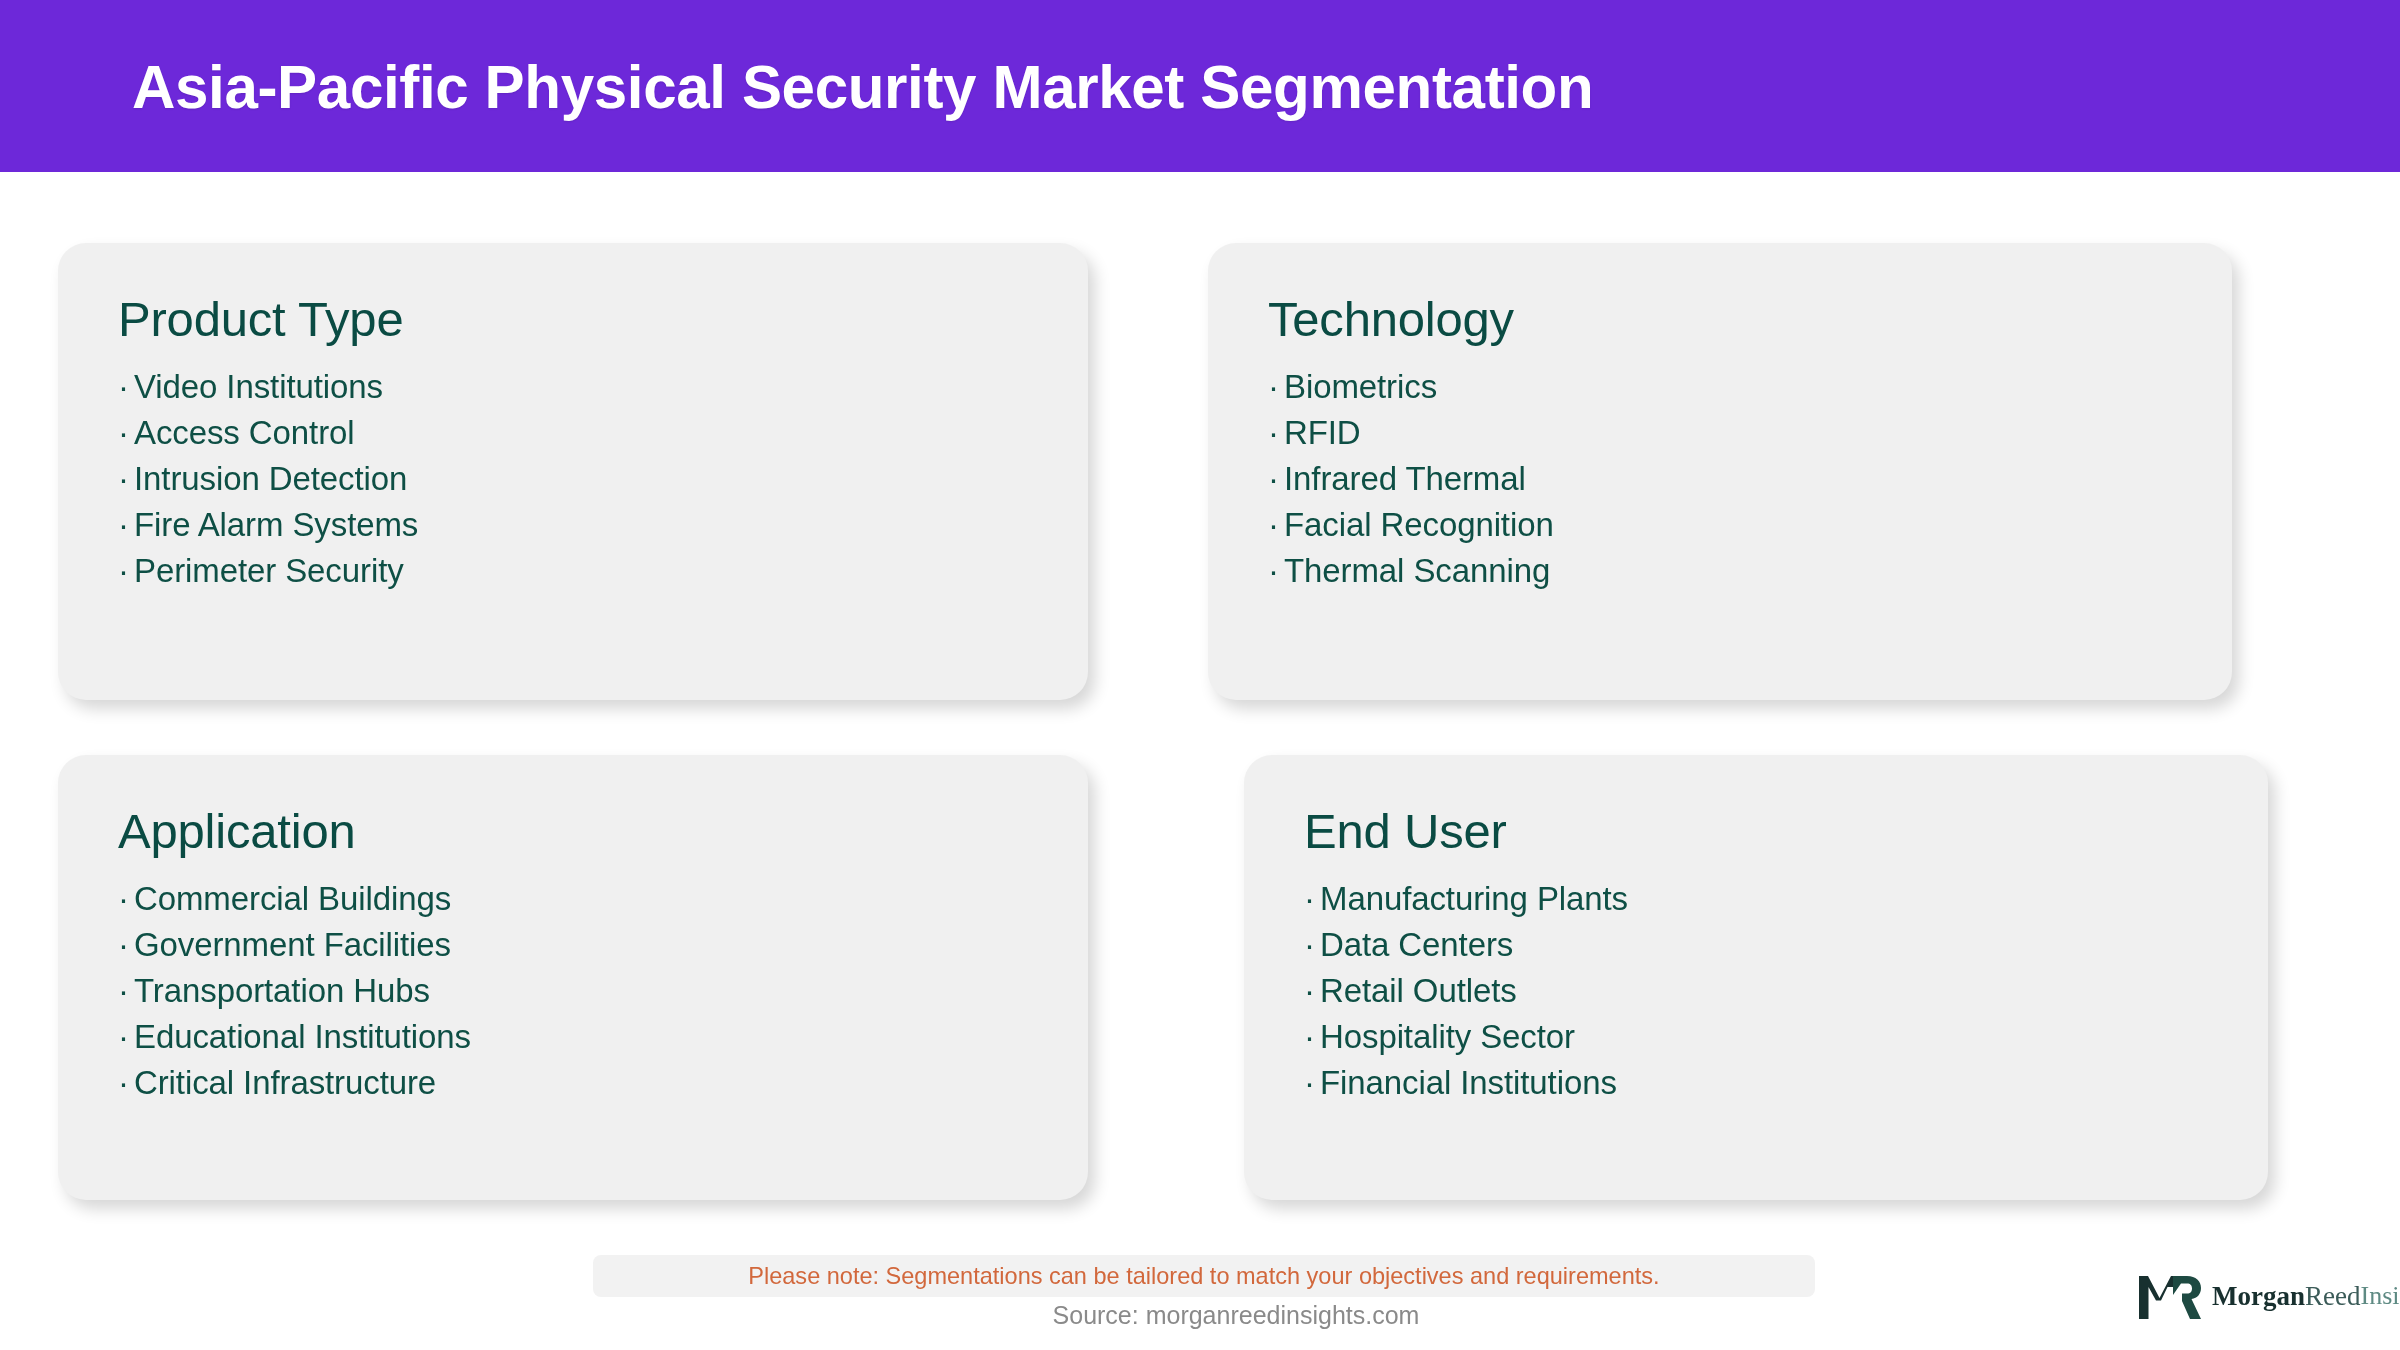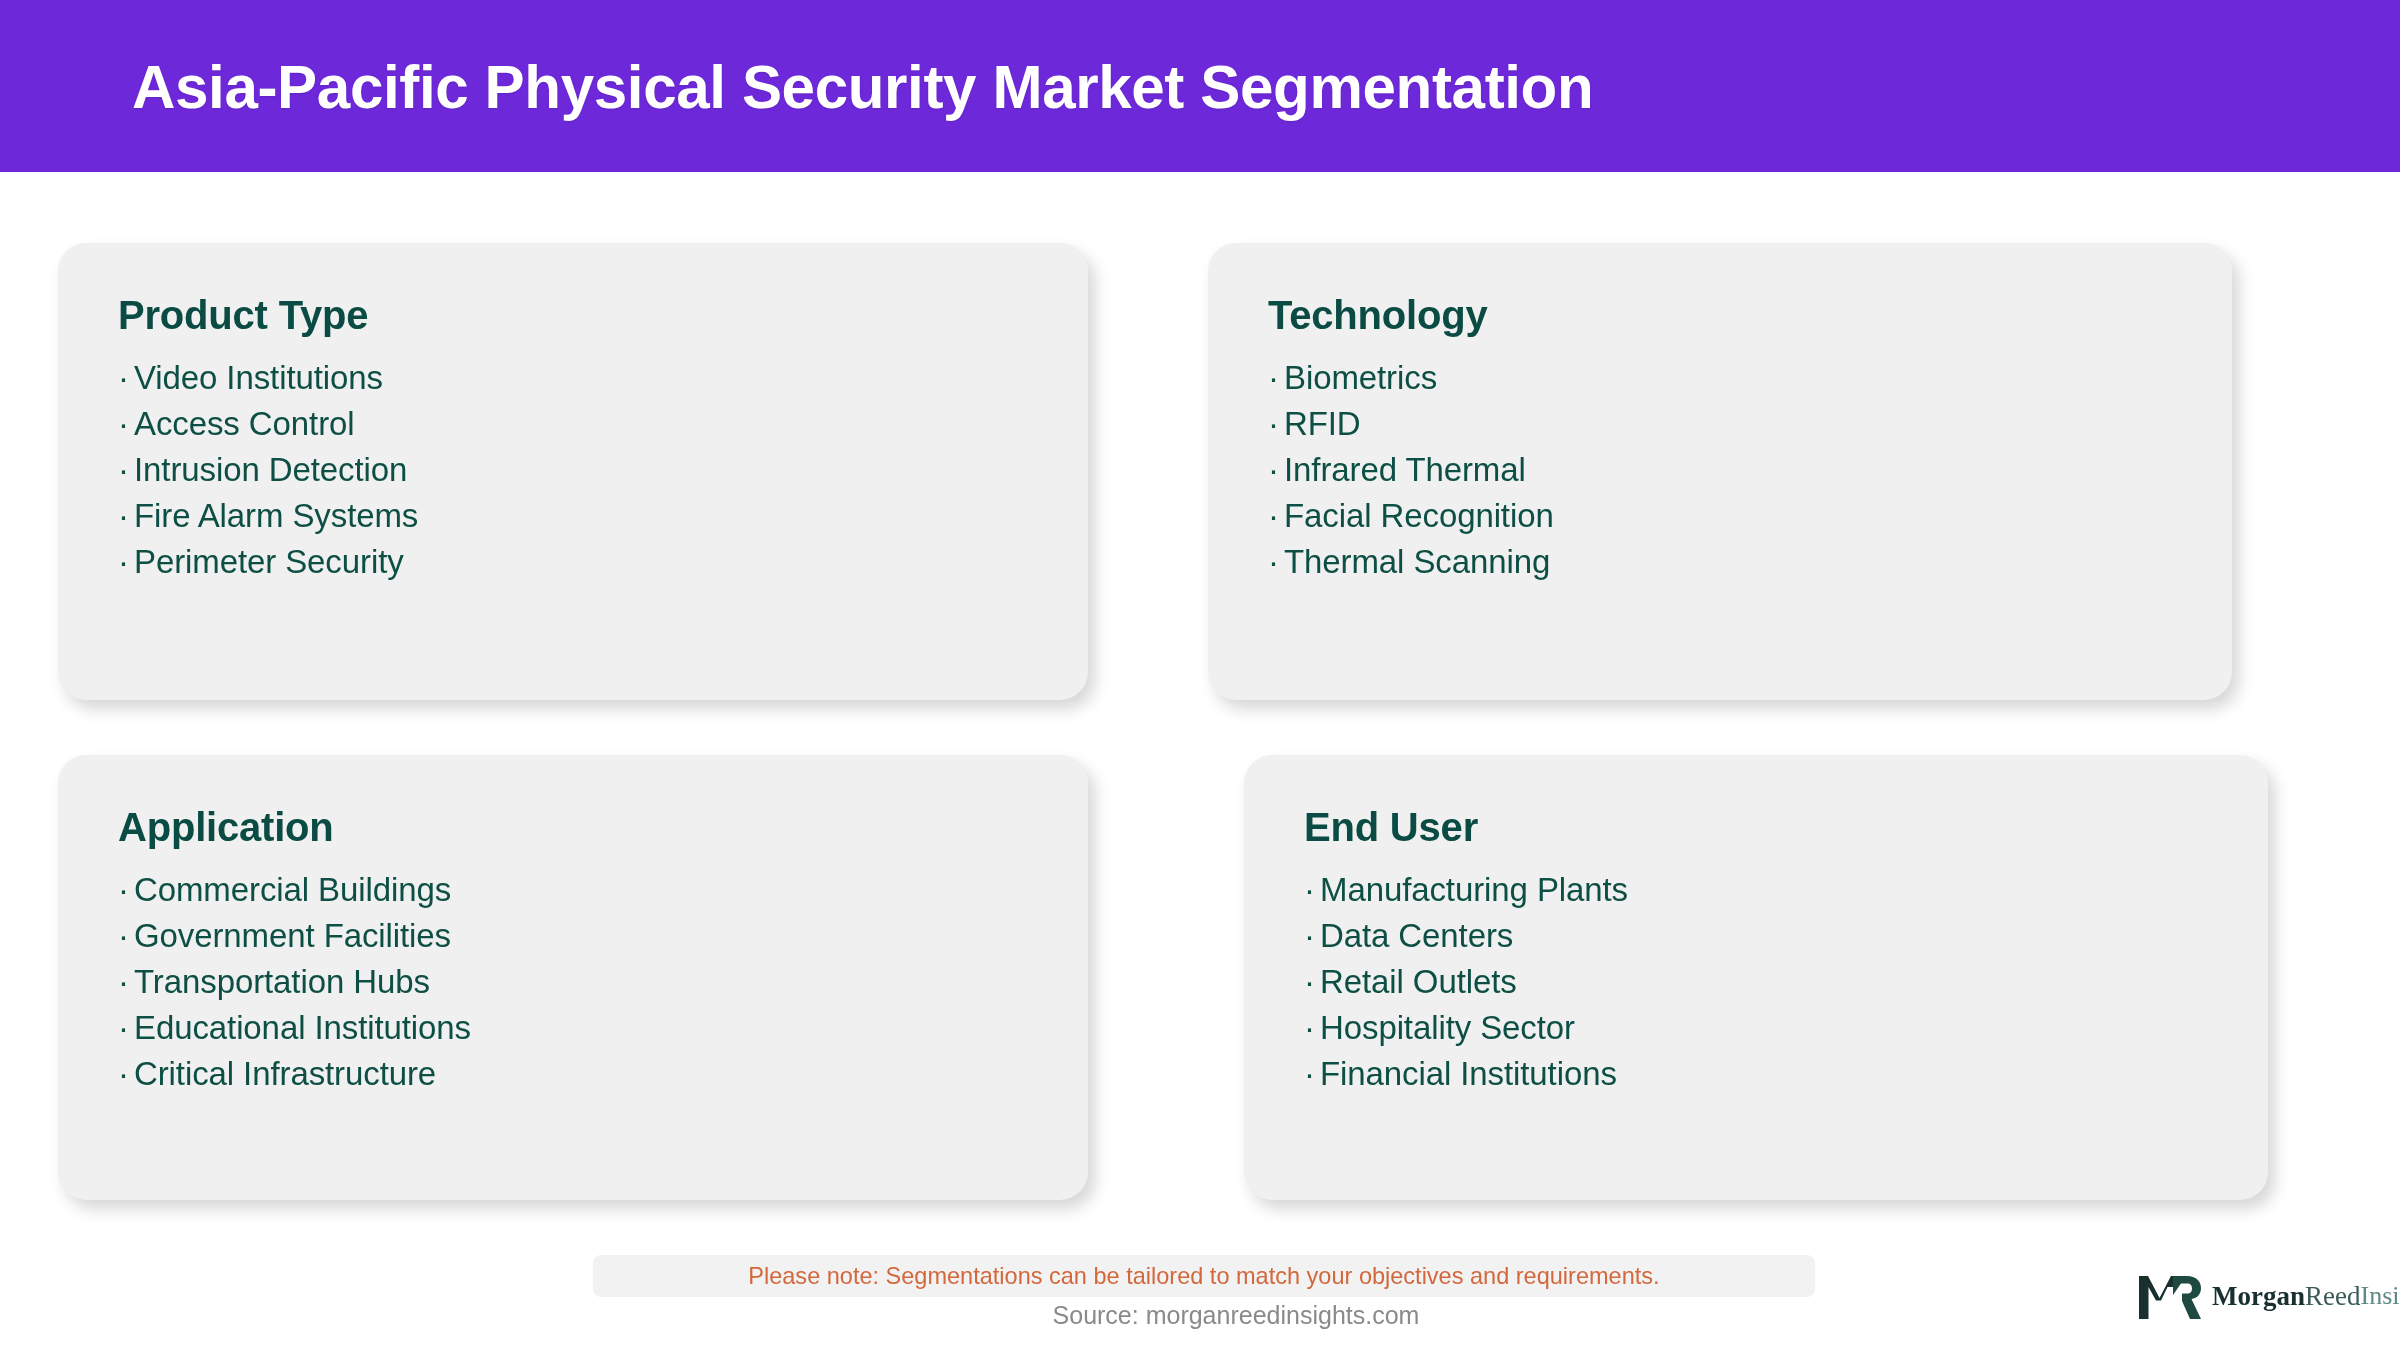--- a/index.html
+++ b/index.html
@@ -60,22 +60,22 @@
     box-sizing: border-box;
     padding: 52px 60px 40px 60px;
   }
   .card-tl { left: 58px;   top: 71px;  width: 1030px; height: 457px; }
   .card-tr { left: 1208px; top: 71px;  width: 1024px; height: 457px; }
   .card-bl { left: 58px;   top: 583px; width: 1030px; height: 445px; }
   .card-br { left: 1244px; top: 583px; width: 1024px; height: 445px; }
 
   .card-heading {
     color: #0A4B43;
-    font-size: 40px;
-    font-weight: bold;
+    font-size: 49px;
+    font-weight: normal;
     line-height: 1.0;
     margin: 0 0 20px 0;
     letter-spacing: -0.2px;
     white-space: nowrap;
   }
   .card-list {
     list-style: none;
     margin: 0;
     padding: 0;
   }

